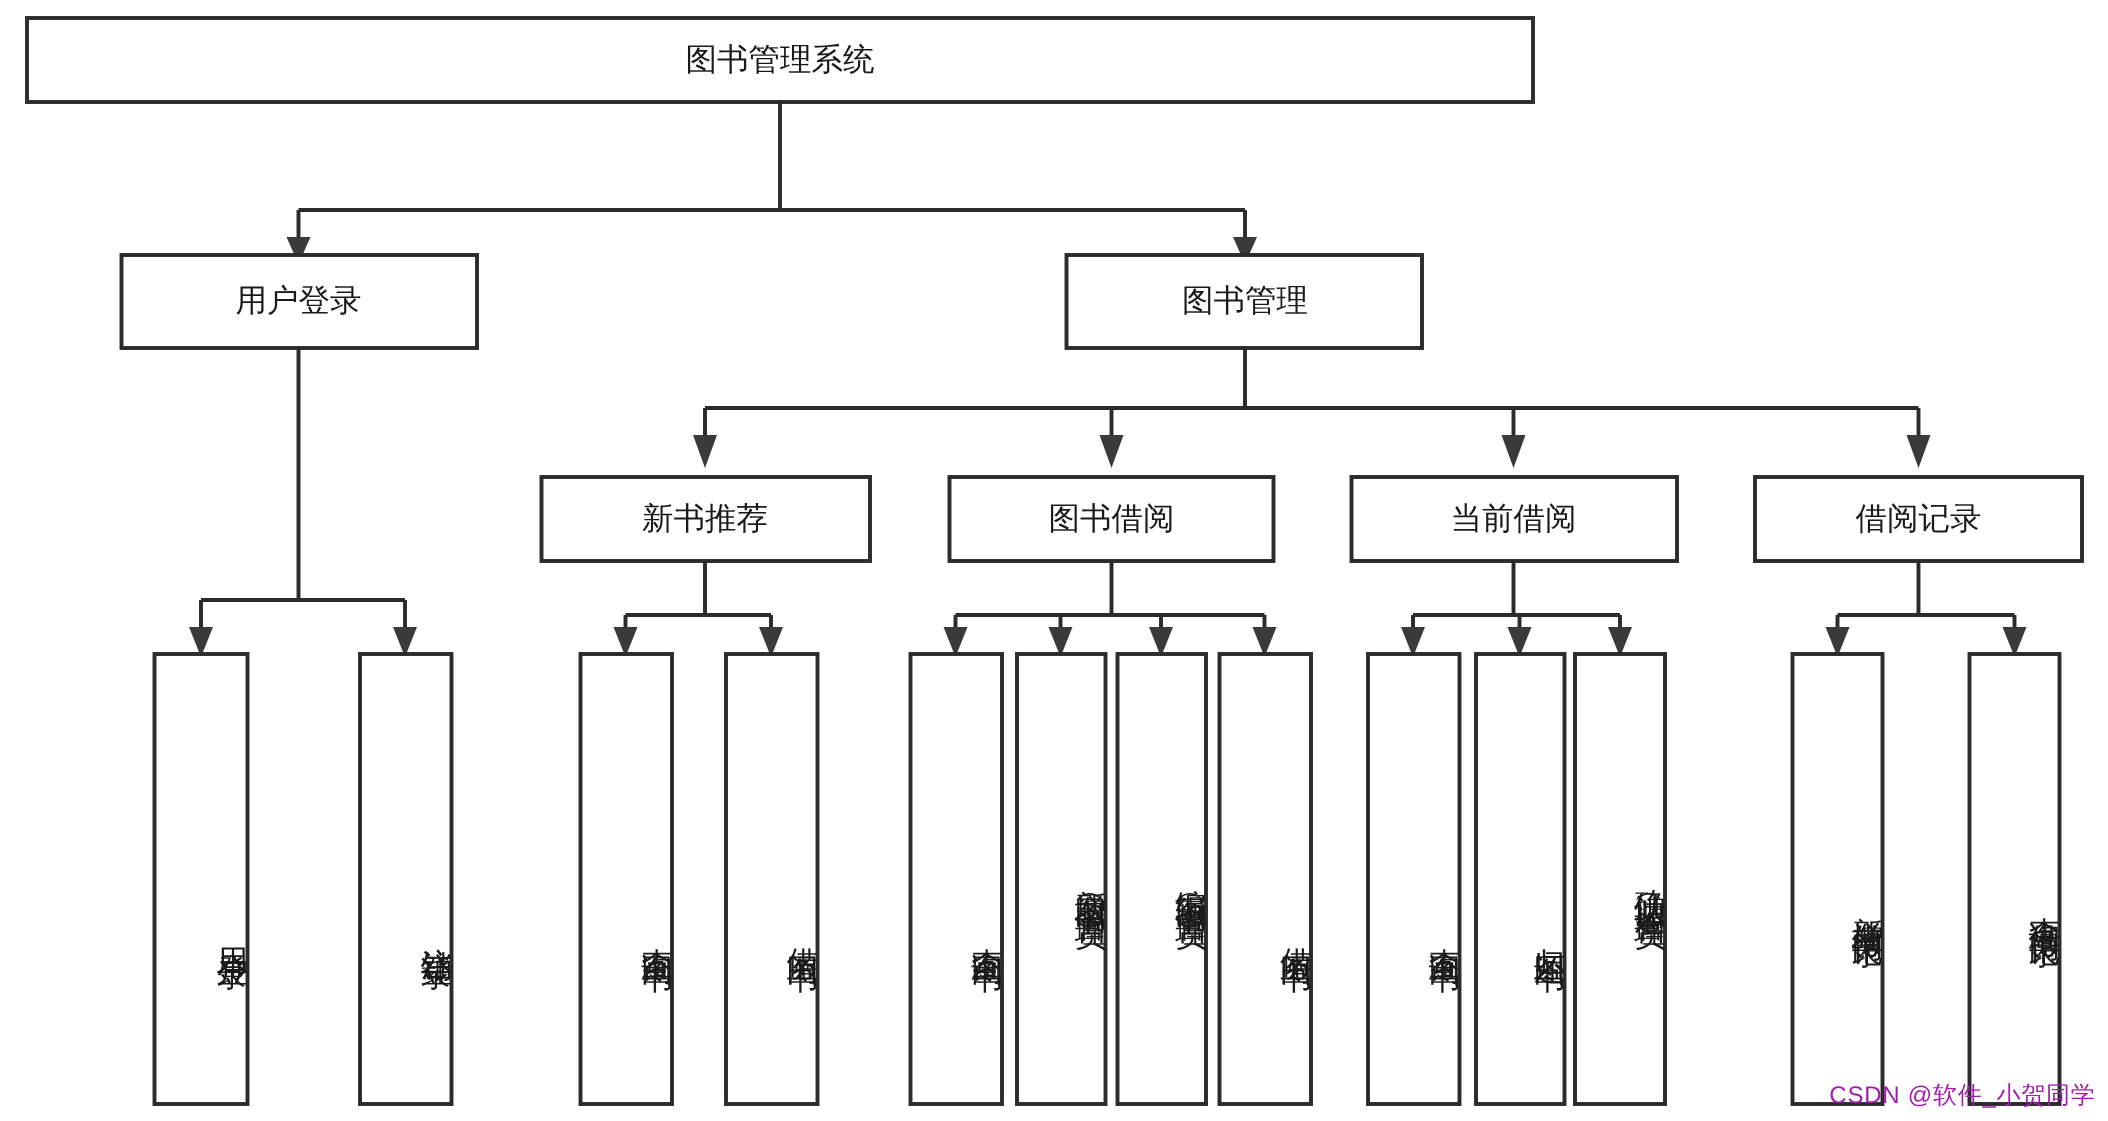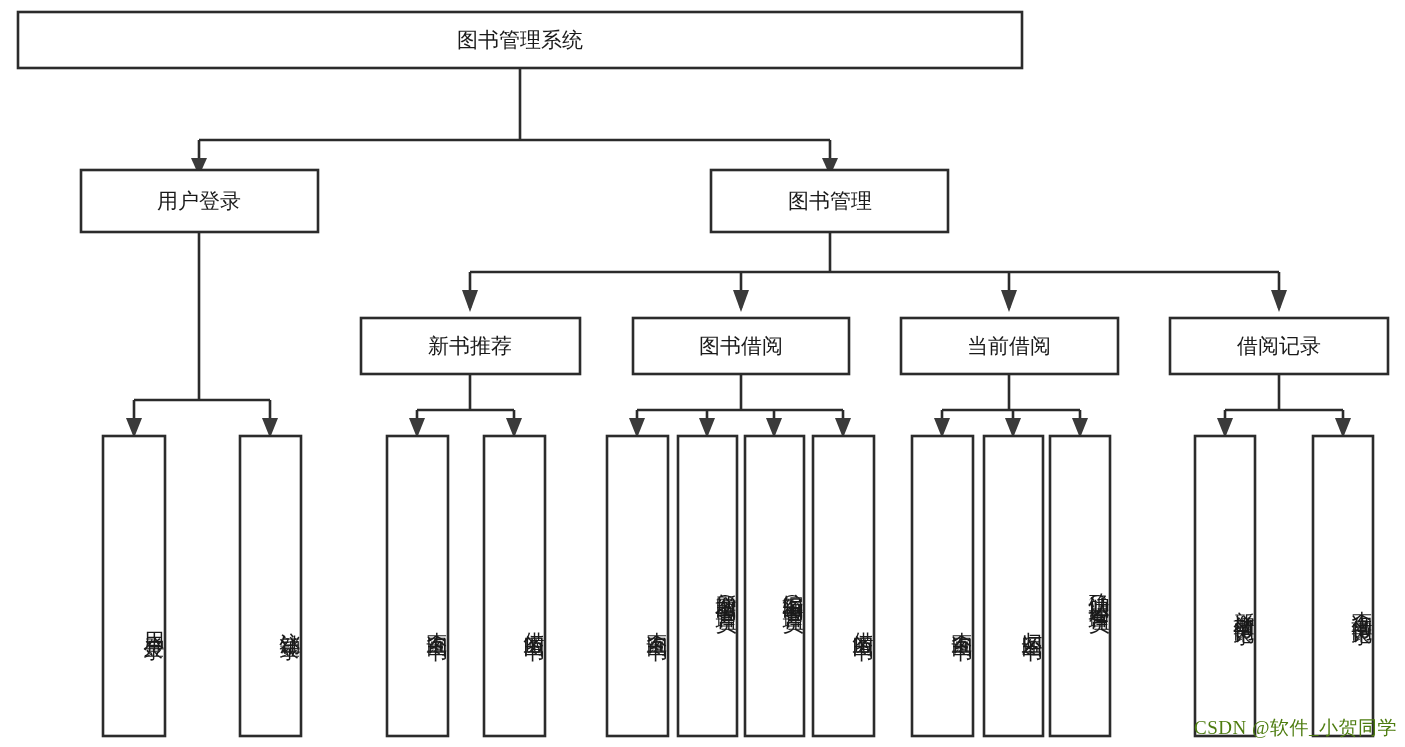--- a/index.html
+++ b/index.html
@@ -69,23 +69,23 @@
     line-height: 1.05;
     color: #1a1a1a;
     letter-spacing: 3px;
     white-space: nowrap;
     pointer-events: none;
   }
   .watermark {
     position: absolute;
     right: 8px;
     bottom: 6px;
-    font-family: Liberation Serif, serif;
-    font-size: 19px;
-    color: #4d7c0f;
+    font-family: Liberation Sans, sans-serif;
+    font-size: 16px;
+    color: #a21caf;
     white-space: nowrap;
     letter-spacing: 0.5px;
   }
 </style>
 </head>
 <body>
 
 <div id="diagram-root">
 
   <svg class="canvas" viewBox="0 0 1405 747">

